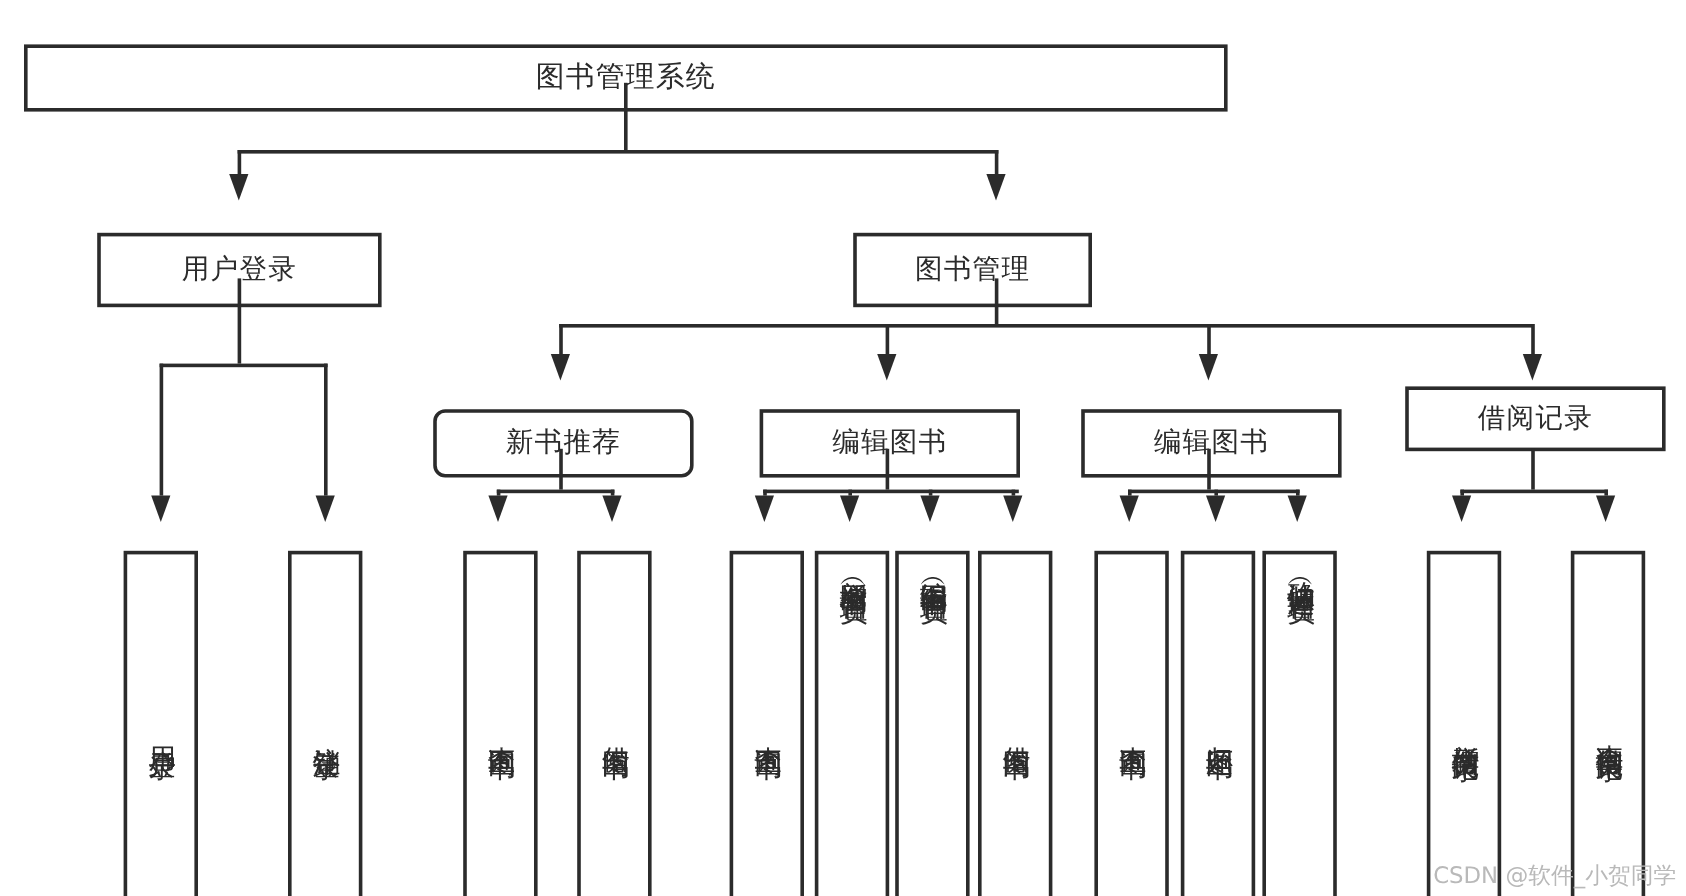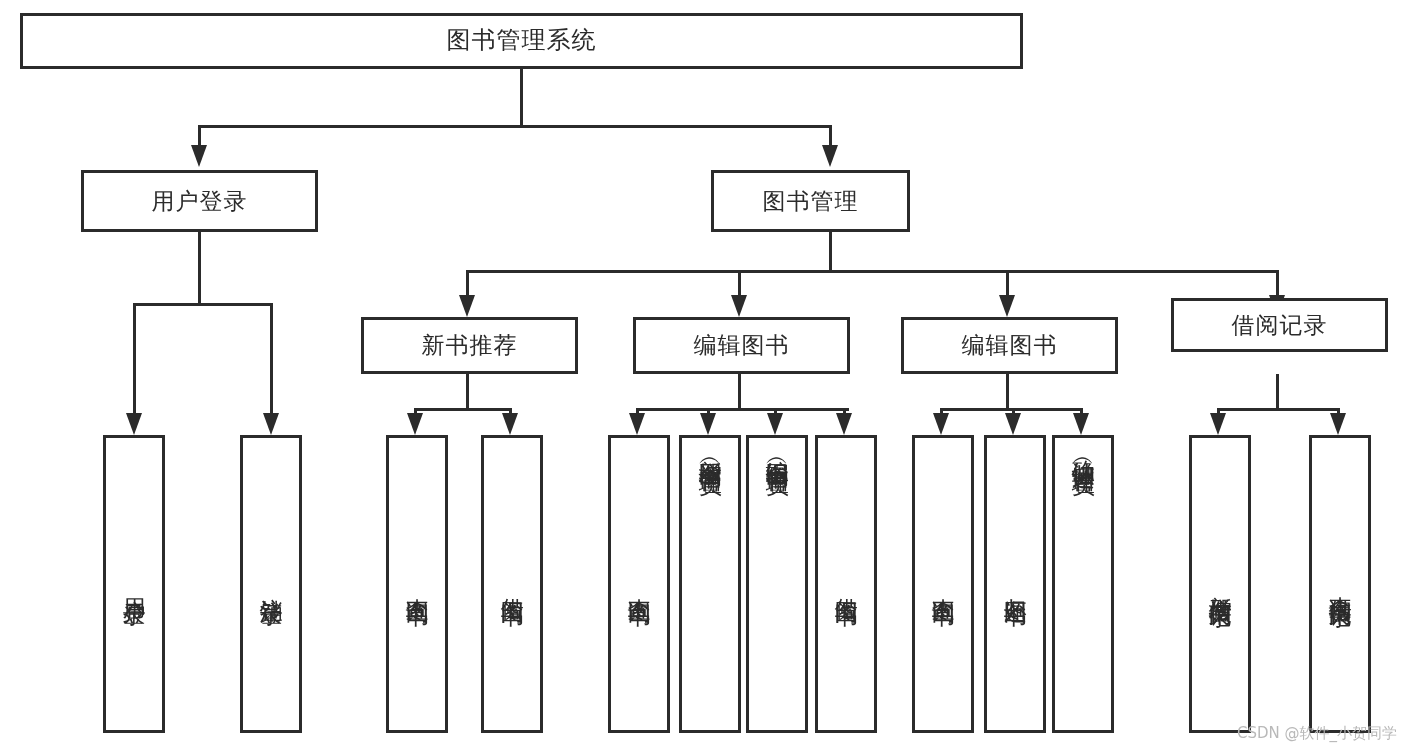--- a/index.html
+++ b/index.html
@@ -20,20 +20,21 @@
   
   .node {
     position: absolute;
     box-sizing: border-box;
     border: 3px solid #2b2b2b;
     background: #ffffff;
     display: flex;
     align-items: center;
     justify-content: center;
     color: #2b2b2b;
+    margin-top: 24px;
   }
   .node.horiz {
     font-size: 23px;
     letter-spacing: 1px;
     line-height: 1.15;
     white-space: nowrap;
   }
   .node.root {
     font-size: 24px;
   }
@@ -80,21 +81,21 @@
     height: 0;
     border-left: 8px solid transparent;
     border-right: 8px solid transparent;
     border-top: 22px solid #2b2b2b;
   }
   
   #watermark {
     position: absolute;
     right: 8px;
     bottom: 4px;
-    font-size: 15px;
+    font-size: 19px;
     color: #b9b9b9;
     white-space: nowrap;
     font-family: "DejaVu Sans", "Liberation Sans", sans-serif;
   }
 </style>
 </head>
 <body>
 
 <div id="canvas">
 
@@ -135,21 +136,21 @@
 
   <div class="vline" style="left:738px; top:270px; height:25px;"></div>
   <div class="arrow" style="left:731px; top:295px;"></div>
 
   <div class="vline" style="left:1006px; top:270px; height:25px;"></div>
   <div class="arrow" style="left:999px; top:295px;"></div>
 
   <div class="vline" style="left:1276px; top:270px; height:25px;"></div>
   <div class="arrow" style="left:1269px; top:295px;"></div>
 
-  <div class="node horiz" style="left:361px; top:317px; width:217px; height:57px;">
+  <div class="node horiz" style="left:361px; top:317px; width:217px; height:57px;border-radius:10px;">
     <span>新书推荐</span>
   </div>
   <div class="node horiz" style="left:633px; top:317px; width:217px; height:57px;">
     <span>编辑图书</span>
   </div>
   <div class="node horiz" style="left:901px; top:317px; width:217px; height:57px;">
     <span>编辑图书</span>
   </div>
   <div class="node horiz" style="left:1171px; top:298px; width:217px; height:54px;">
     <span>借阅记录</span>

